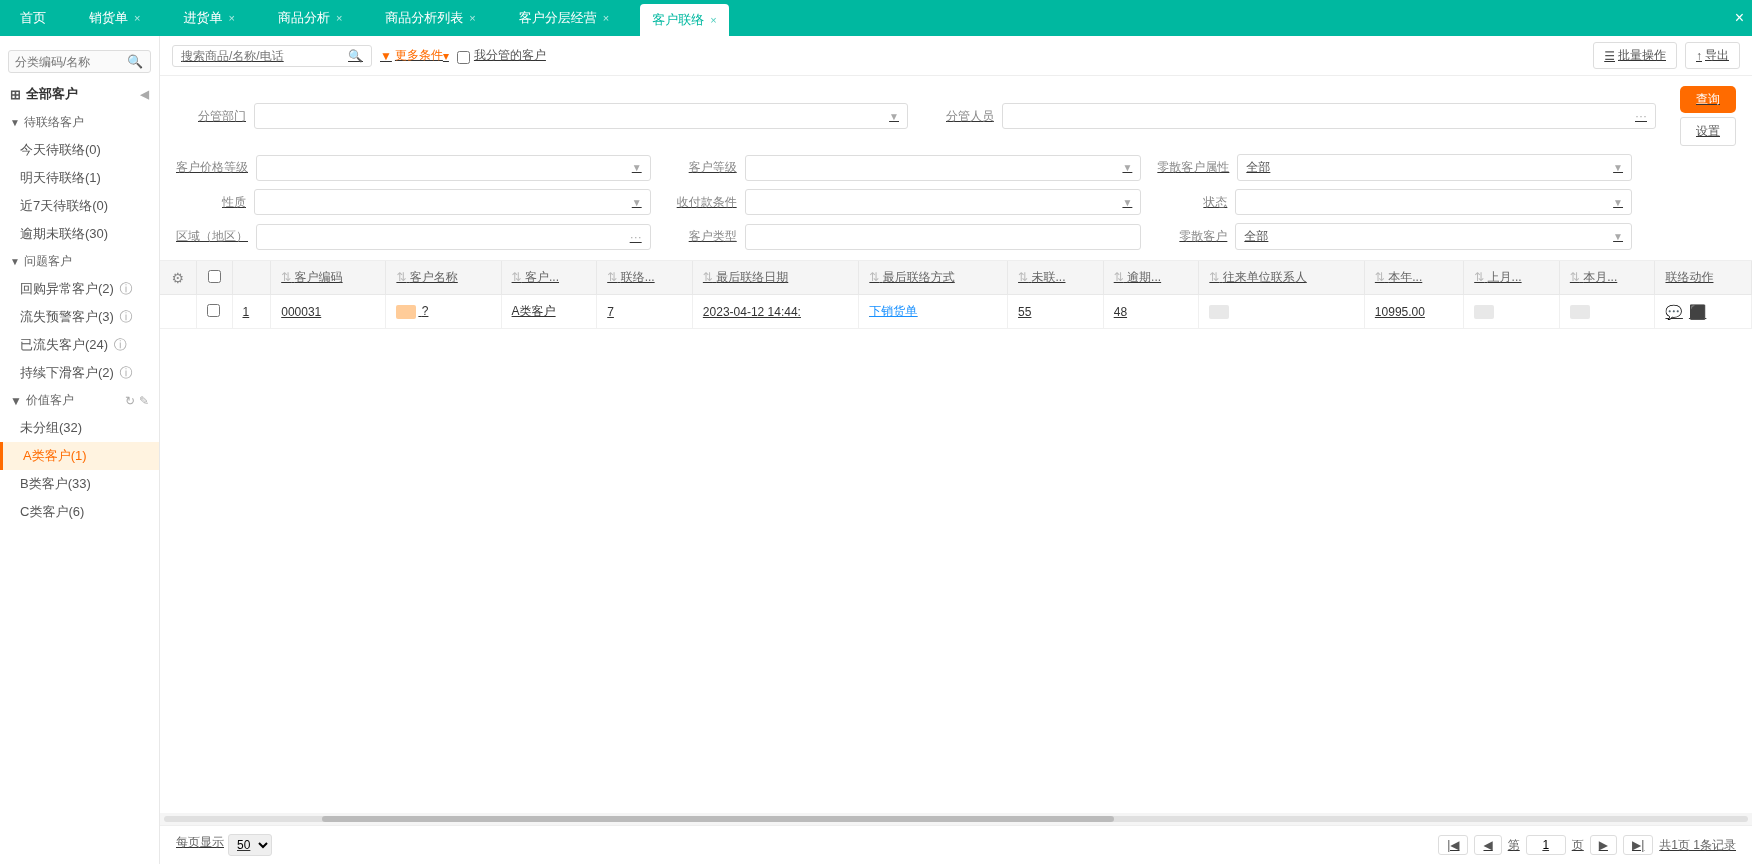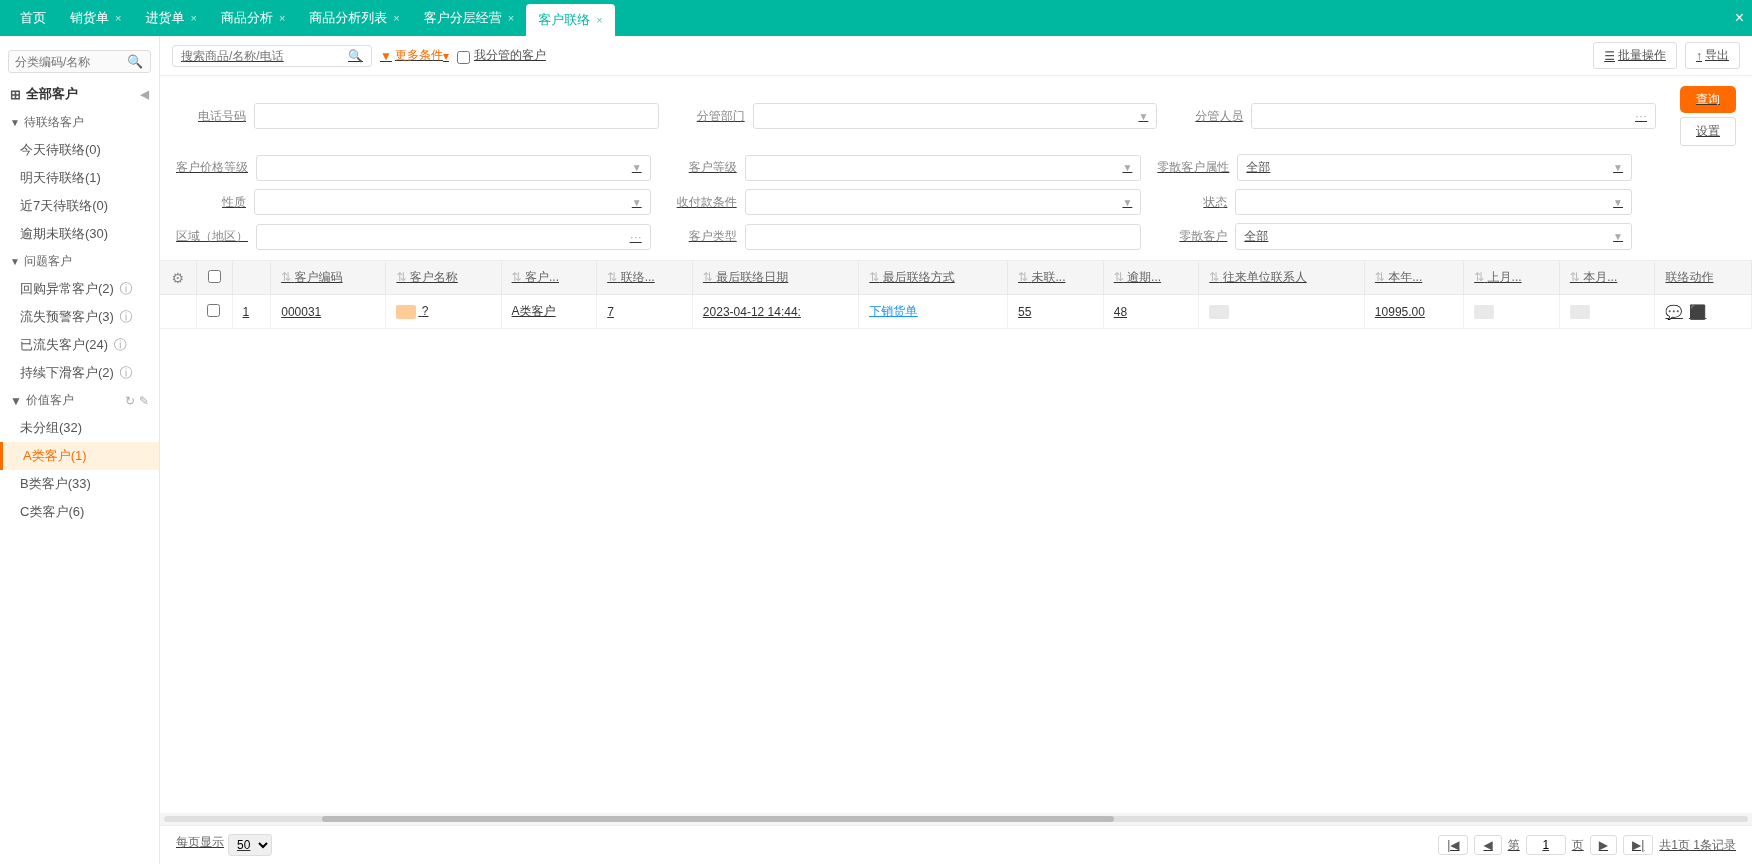--- a/index.html
+++ b/index.html
@@ -1,20 +1,20 @@
 <!DOCTYPE html>
 <html><head>
   <meta charset="utf-8">
   <style>
     * { box-sizing: border-box; margin: 0; padding: 0; }
     body { font-family: 'Microsoft YaHei', Arial, sans-serif; font-size: 12px; background: #f5f5f5; color: #333; overflow: hidden; width: 1752px; height: 864px; }
 
     
     .top-nav {
-      display: flex; align-items: center; background: #00b8a0; height: 36px; padding: 0 8px;
+      display: flex; align-items: center; background: #00b8a0; height: 36px; padding: 0 8px; gap: 19px;
     }
     .top-nav .nav-item {
       display: flex; align-items: center; padding: 0 12px; height: 36px; color: #fff; font-size: 13px; cursor: pointer; white-space: nowrap;
     }
     .top-nav .nav-item.active {
       background: #fff; color: #00b8a0; border-radius: 4px 4px 0 0; margin-top: 4px; height: 32px;
     }
     .top-nav .nav-item .close-icon { margin-left: 6px; font-size: 11px; opacity: 0.7; }
     .top-nav .nav-home { color: #fff; font-size: 13px; padding: 0 12px; }
     .top-nav-right { margin-left: auto; color: #fff; font-size: 16px; cursor: pointer; }
@@ -271,24 +271,20 @@
           <span>↑</span>
           <span>导出</span>
         </button>
       </div>
     </div>
 
     <div class="advanced-filter">
 
       <div class="filter-row">
         <div class="filter-cell">
-          <span class="filter-label">电话号码</span>
-          <input class="filter-input-plain" type="text" style="flex: 1 1 0%;">
-        </div>
-        <div class="filter-cell">
           <span class="filter-label">分管部门</span>
           <div class="filter-input">
             <span></span>
             <span class="down-arrow">▼</span>
           </div>
         </div>
         <div class="filter-cell">
           <span class="filter-label">分管人员</span>
           <div class="filter-input" style="flex:1;">
             <span></span>

